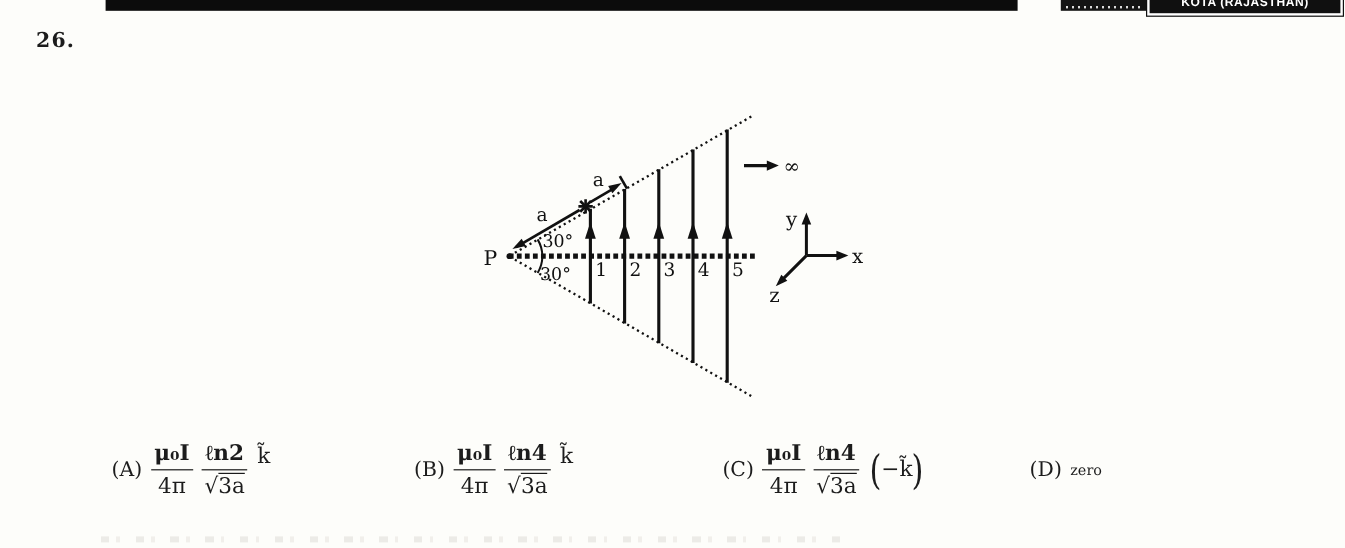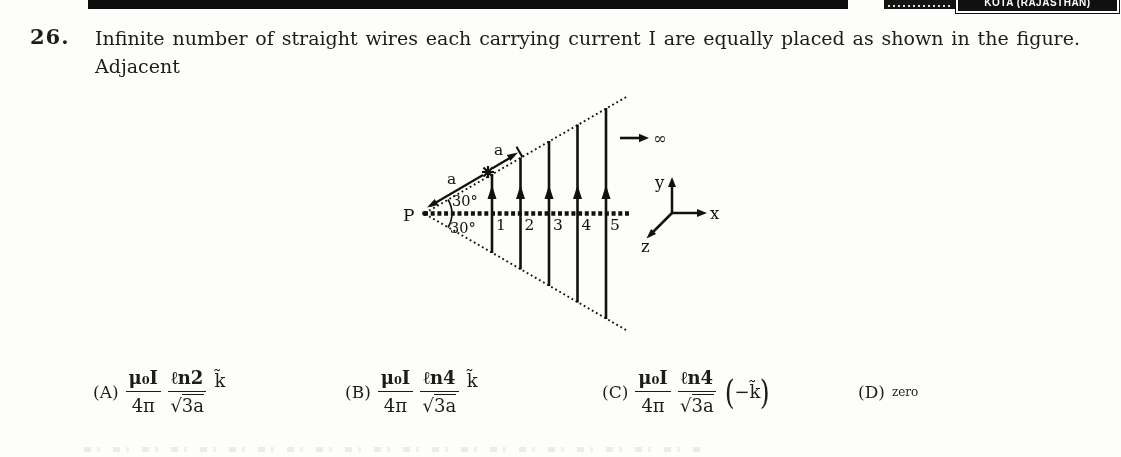--- a/index.html
+++ b/index.html
@@ -17,21 +17,21 @@
     background-size:62px 2px;background-position:4px 5px;background-repeat:no-repeat;
   }
   .badge-kota{
     position:absolute;left:956px;top:-9px;width:163px;height:22px;
     background:#101010;border:2px solid #ffffff;box-shadow:0 0 0 1px #101010;
     box-sizing:border-box;display:flex;align-items:center;justify-content:center;
     font-family:"Liberation Sans",sans-serif;font-weight:bold;font-size:10px;
     color:#ffffff;letter-spacing:.5px;white-space:nowrap;overflow:hidden;
   }
   
-  .q-number{position:absolute;left:30px;top:24px;font-size:21px;font-weight:bold;letter-spacing:1px;}
+  .q-number{position:absolute;left:30px;top:24px;font-size:17px;font-weight:bold;letter-spacing:1px;}
   .q-text{position:absolute;left:95px;top:24px;width:985px;font-size:19px;line-height:28px;}
   .q-line1{text-align:justify;text-align-last:justify;white-space:normal;}
   .q-line2{text-align:left;word-spacing:2px;}
   
   .figure-wrap{position:absolute;left:385px;top:95px;width:345px;height:242px;}
   svg text{font-family:"DejaVu Serif","Liberation Serif",serif;fill:#111;}
   
   .option{
     position:absolute;top:356px;height:72px;display:flex;align-items:center;gap:7px;
     font-size:18px;color:#1c1c1c;
@@ -56,21 +56,20 @@
 <body>
 
 <div class="top-bar"></div>
 <div class="badge-small"></div>
 <div class="badge-kota">
   <span>KOTA (RAJASTHAN)</span>
 </div>
 
 <div class="q-number">26.</div>
 <div class="q-text">
-  <div class="q-line1">Infinite number of straight wires each carrying current I are equally placed as shown in the figure. Adjacent</div>
 </div>
 
 <div class="figure-wrap">
 <svg width="345" height="242" viewBox="385 95 345 242">
 
   <line x1="425" y1="213" x2="628" y2="96" stroke="#111" stroke-width="1.9" stroke-dasharray="1.8 2.9"></line>
   <line x1="425" y1="214" x2="626" y2="330" stroke="#111" stroke-width="1.9" stroke-dasharray="1.8 2.9"></line>
 
   <line x1="424" y1="213.5" x2="631" y2="213.5" stroke="#111" stroke-width="4.4" stroke-dasharray="4 2.7"></line>
 

